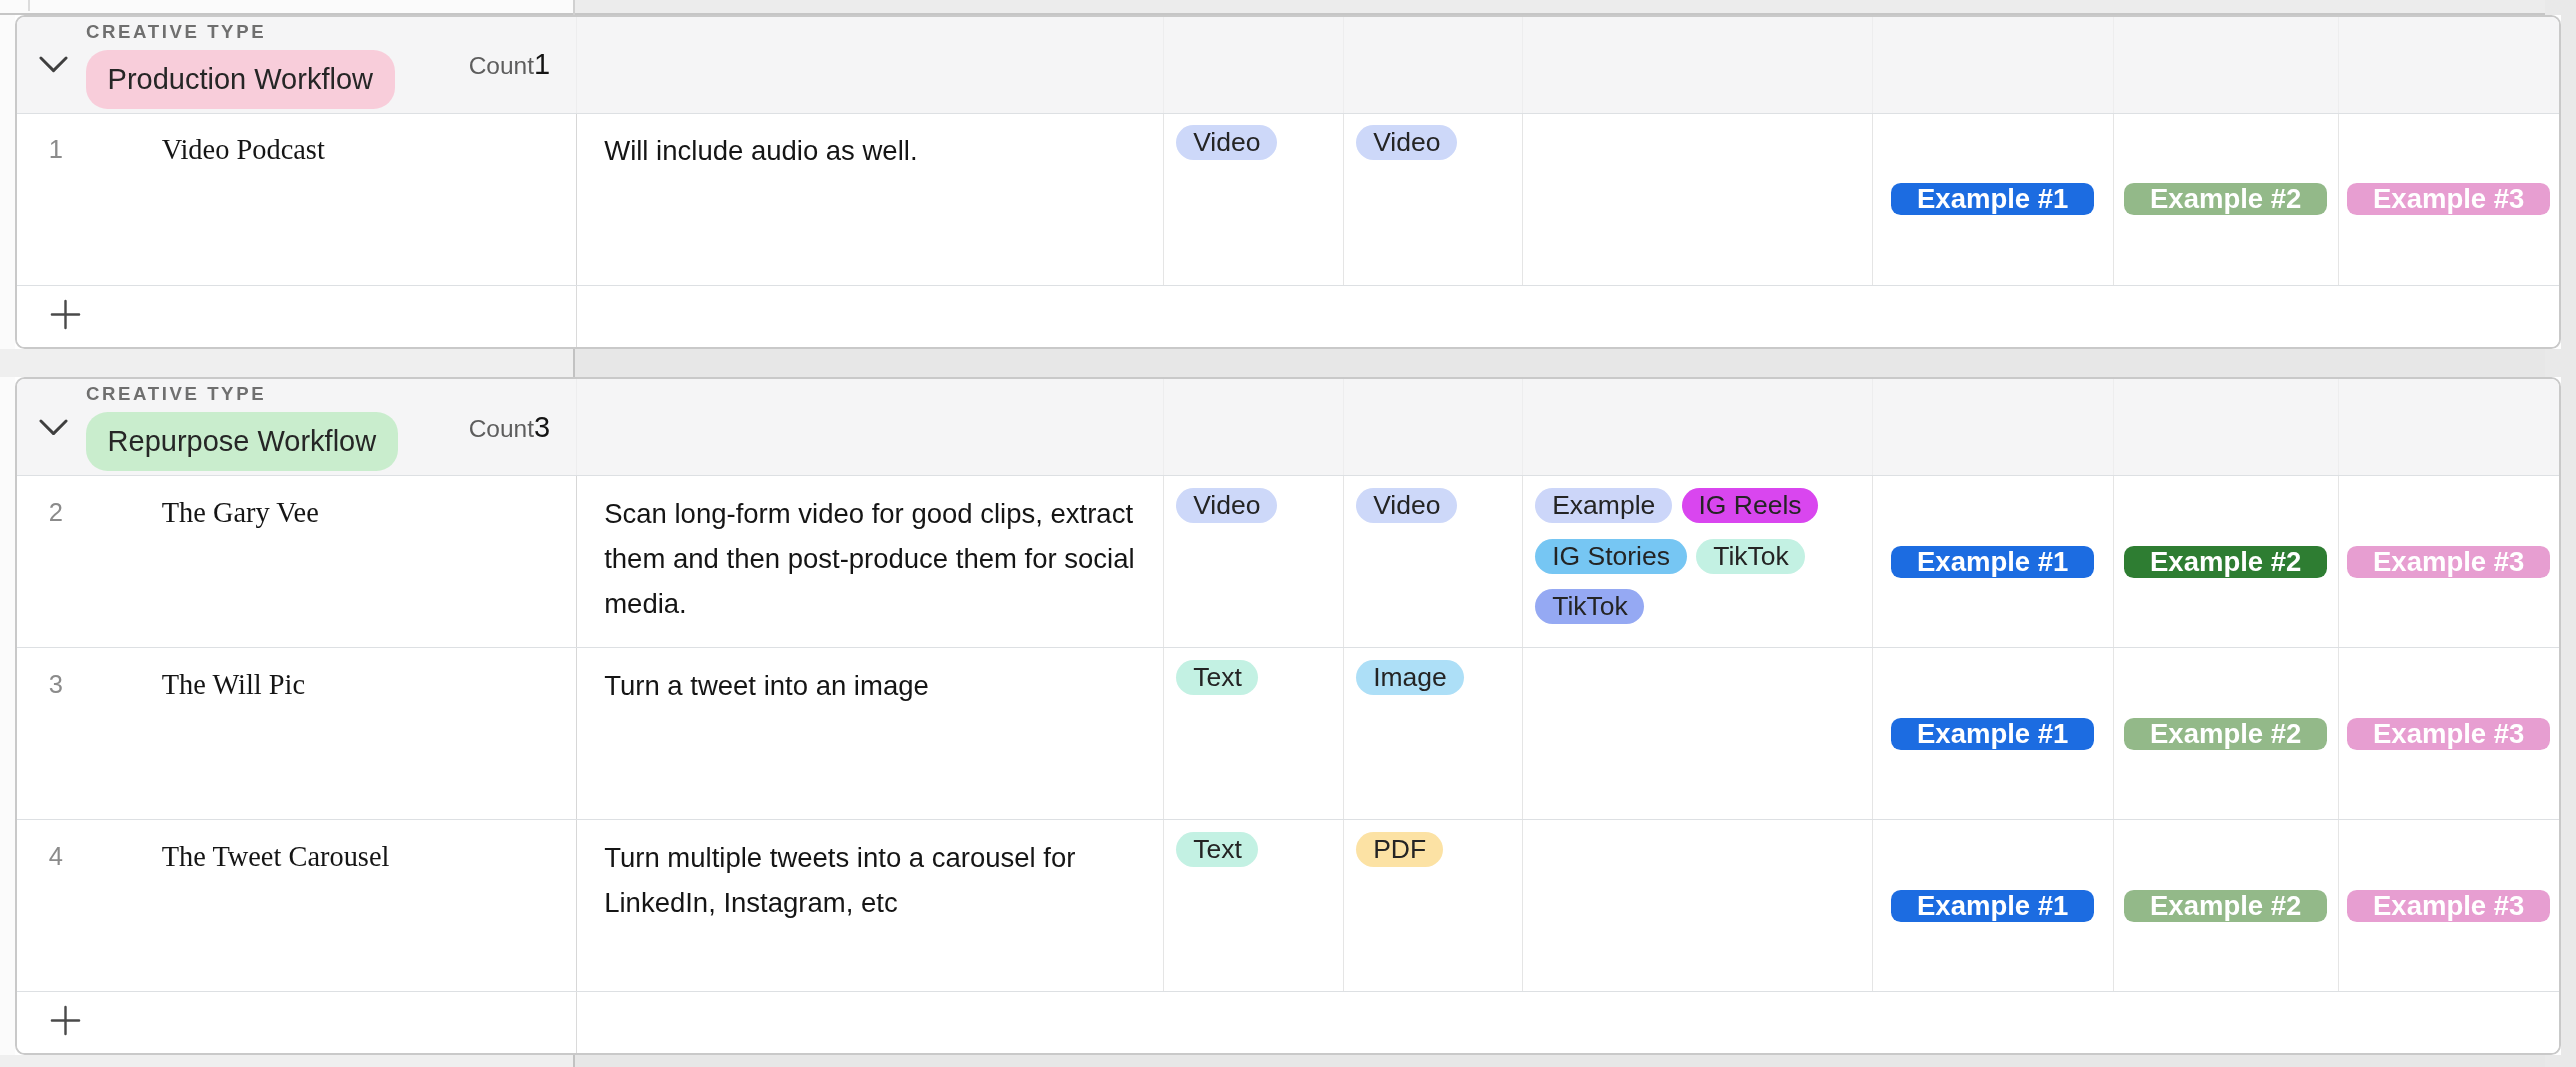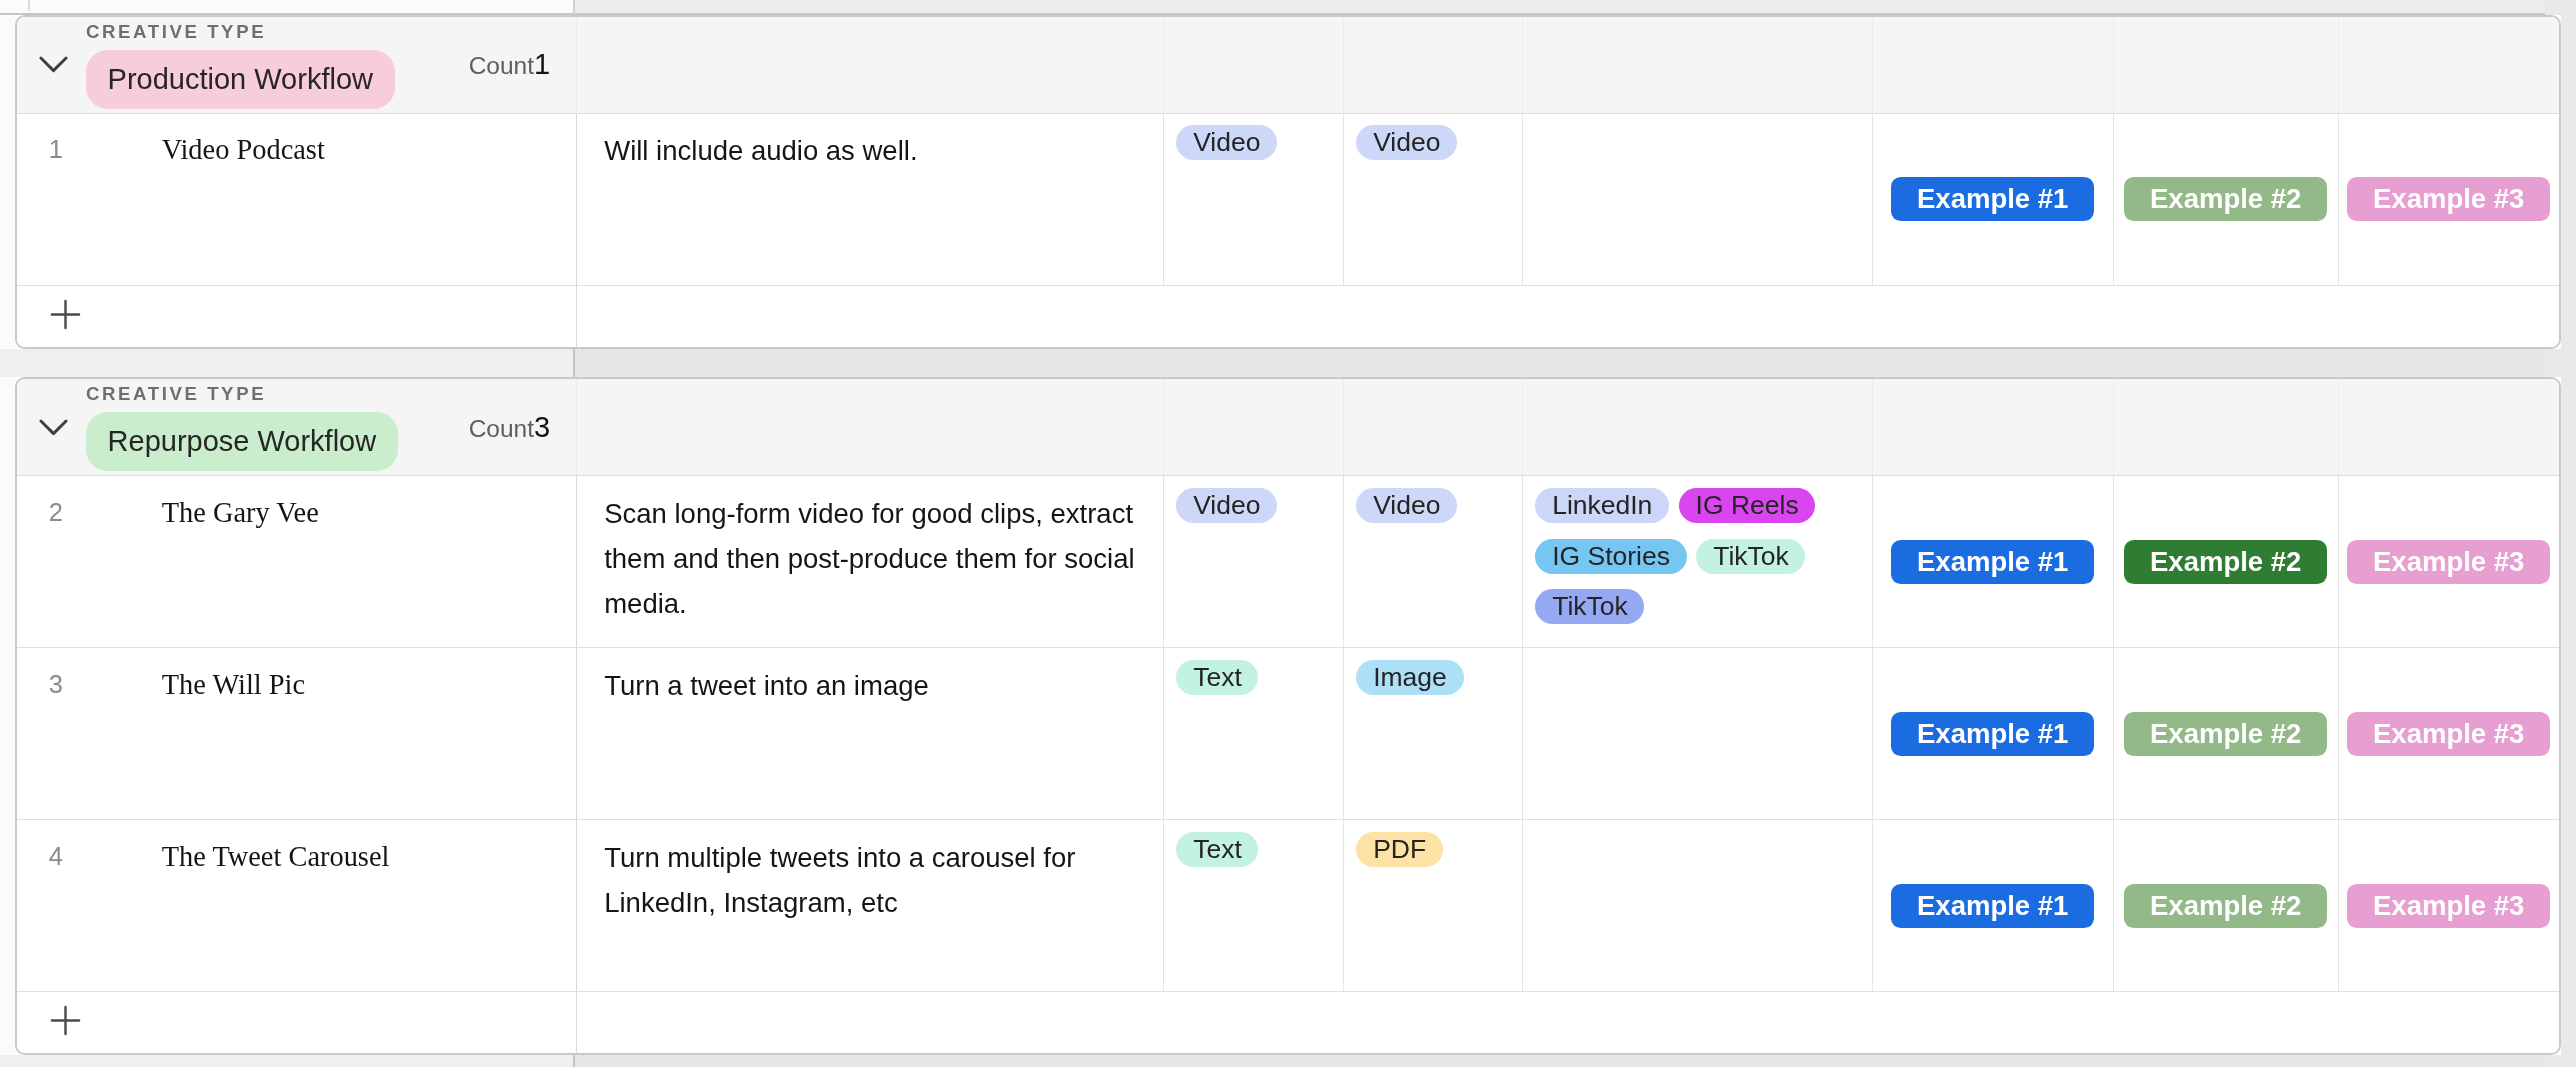--- a/index.html
+++ b/index.html
@@ -62,21 +62,21 @@
   .c-desc{border-left-color:#d7d7d7;}
   .c-primary{display:flex;align-items:flex-start;padding-top:14.7px;}
   .rownum{width:113px;flex:none;padding-left:32px;box-sizing:content-box;
           font-size:25.5px;color:#8b8b8b;line-height:43px;}
   .rname{font-size:28.4px;color:#151515;line-height:43px;white-space:nowrap;font-family:Liberation Serif, serif;}
   .c-desc{padding:14.7px 9.8px 0 27.5px;font-size:27.5px;line-height:45px;color:#151515;}
   .c-tags{padding:11.8px 11.8px 0 12.8px;display:flex;flex-wrap:wrap;gap:15.7px 9.8px;align-content:flex-start;}
   .pill{height:35px;border-radius:17.7px;padding:0 16.7px;display:inline-flex;align-items:center;
         font-size:26.5px;color:#242424;white-space:nowrap;}
   .c-btn{display:flex;align-items:center;justify-content:center;}
-  .btn{height:44px;border-radius:9.8px;padding:0 26px;border:none;display:inline-flex;align-items:center;
+  .btn{height:32px;border-radius:9.8px;padding:0 26px;border:none;display:inline-flex;align-items:center;
        font-family:inherit;font-size:27.5px;font-weight:700;color:#ffffff;white-space:nowrap;cursor:pointer;}
 
   
   .plus-row{height:61px;border-top:1px solid #dde0e3;background:#fff;position:relative;
             display:flex;align-items:center;padding-left:32px;cursor:pointer;}
   .plus-row::after{content:"";position:absolute;left:559px;top:0;bottom:0;width:1px;background:#dadada;}
 </style>
 </head>
 <body>
 
@@ -196,21 +196,21 @@
           <span class="rname">The Gary Vee</span>
         </div>
         <div class="cell c-desc">Scan long-form video for good clips, extract them and then post-produce them for social media.</div>
         <div class="cell c-tags">
           <span class="pill" style="background: rgb(205, 216, 249);">Video</span>
         </div>
         <div class="cell c-tags">
           <span class="pill" style="background: rgb(205, 216, 249);">Video</span>
         </div>
         <div class="cell c-tags">
-          <span class="pill" style="background: rgb(204, 214, 249);">LinkedIn</span>
+          <span class="pill" style="background: rgb(204, 214, 249);">Example</span>
           <span class="pill" style="background: #d946ef;">IG Reels</span>
           <span class="pill" style="background: rgb(118, 198, 243);">IG Stories</span>
           <span class="pill" style="background: rgb(195, 241, 227);">TikTok</span>
           <span class="pill" style="background: rgb(149, 169, 243);">TikTok</span>
         </div>
         <div class="cell c-btn">
           <button class="btn" style="background: rgb(28, 108, 225);">Example #1</button>
         </div>
         <div class="cell c-btn">
           <button class="btn" style="background: rgb(46, 125, 50);">Example #2</button>

